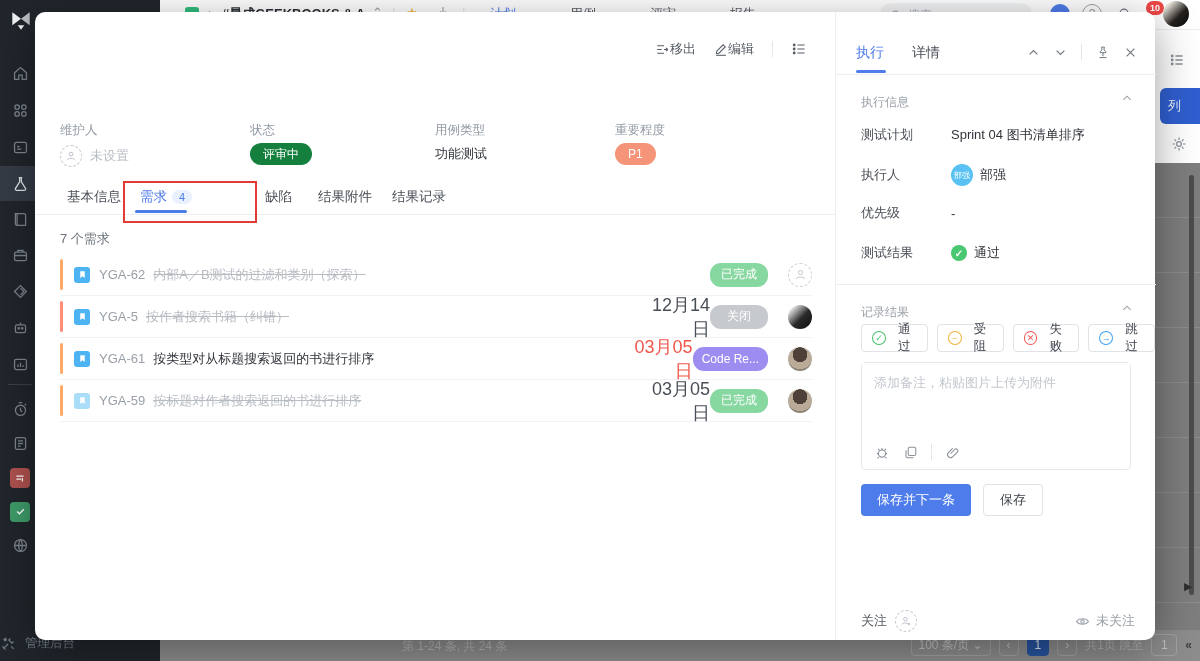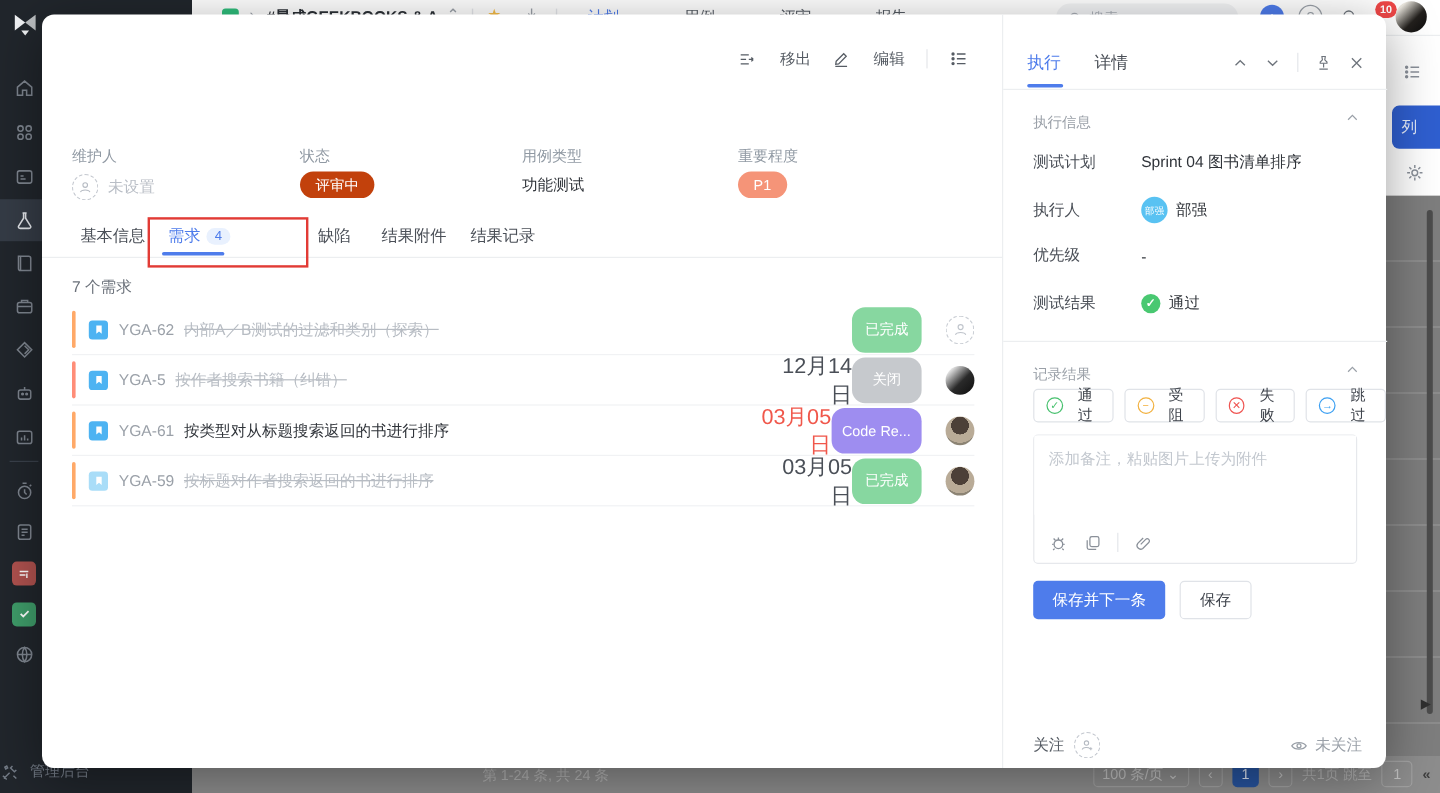--- a/index.html
+++ b/index.html
@@ -32,27 +32,27 @@
   .pgbox{height:22px;border:1px solid #a2a2a2;border-radius:4px;display:flex;align-items:center;justify-content:center;color:#c3c3c3;padding:0 7px;background:transparent}
   .pgbox.cur{background:#27549f;border-color:#27549f;color:#dfe7f5}
   .pgrow{position:absolute;right:8px;top:4px;display:flex;align-items:center;gap:8px}
   
   .modal{left:35px;top:12px;width:1120px;height:628px;background:#fff;border-radius:10px;box-shadow:0 10px 44px rgba(0,0,0,.38);z-index:5}
   .main{position:absolute;left:0;top:0;width:800px;height:628px}
   .crumb{left:25px;top:28px;display:flex;align-items:center;gap:8px;font-size:13px;color:#8f959e}
   .crumb .cid{color:#34383e}
   .miniapp{width:16px;height:16px;border-radius:3px;background:#2fbe7c;display:flex;align-items:center;justify-content:center;color:#fff}
   .mactions{right:28px;top:28px;display:flex;align-items:center;gap:18px;color:#565c64;font-size:13px}
-  .mact{display:flex;align-items:center;gap:20px;cursor:pointer}
+  .mact{display:flex;align-items:center;gap:0;cursor:pointer}
   .vline{width:1px;height:16px;background:#e4e6ea}
   .mtitle{left:25px;top:62px;font-size:21px;font-weight:bold;color:#24292f;letter-spacing:.5px}
   .flabel{font-size:12.5px;color:#9099a3}
   .fval{font-size:13px;color:#30343a;display:flex;align-items:center;gap:8px}
   .pill{display:inline-flex;align-items:center;justify-content:center;height:22px;padding:0 13px;border-radius:12px;color:#fff;font-size:12px}
-  .pill.yellow{background:#c2410c}
+  .pill.yellow{background:#15803d}
   .pill.salmon{background:#f59478}
   .dashav{width:22px;height:22px;border-radius:50%;border:1px dashed #c6cad1;color:#b6bbc3;display:flex;align-items:center;justify-content:center}
   .muted{color:#b9bec6}
   .tabs{left:0;top:172px;width:800px;height:30px}
   .mtab{position:absolute;top:4px;font-size:13.5px;color:#4a4f57;cursor:pointer;white-space:nowrap;display:flex;align-items:center;gap:5px}
   .mtab.on{color:#4e7ceb}
   .cnt{background:#e9f1fe;color:#4e7ceb;font-size:11px;border-radius:9px;padding:1px 7px}
   .underline{position:absolute;left:100px;top:26px;width:52px;height:3px;background:#4e7ceb;border-radius:2px}
   .redbox{left:88px;top:169px;width:134px;height:42px;border:2px solid #e23b35;z-index:6}
   .mdiv{left:0;top:202px;width:800px;height:1px;background:#eceef0}
@@ -61,21 +61,21 @@
   .rrow{position:relative;height:42px;display:flex;align-items:center;border-bottom:1px solid #f1f2f4;padding-left:14px;cursor:pointer}
   .rbar{position:absolute;left:0;top:5px;bottom:5px;width:3px;border-radius:2px}
   .bar-orange{background:#ffa968}.bar-red{background:#ff8d78}
   .bmk{width:16px;height:16px;border-radius:3px;background:#4db3f2;display:flex;align-items:center;justify-content:center;margin-right:9px;flex:none}
   .bmk.faded{background:#a9ddf8}
   .rid{color:#9aa0a8;font-size:13px;margin-right:8px;flex:none}
   .rtitle{font-size:13px;color:#30343a;flex:1;overflow:hidden;white-space:nowrap;text-overflow:ellipsis}
   .rtitle.strike{color:#b7bcc3;text-decoration:line-through}
   .rdate{width:62px;text-align:right;font-size:18px;color:#4a4f57;flex:none}
   .rdate.red{color:#f0574b}
-  .rbadge{min-width:58px;height:38px;border-radius:11px;color:#fff;font-size:12px;display:flex;align-items:center;justify-content:center;padding:0 9px;margin-right:20px;flex:none}
+  .rbadge{min-width:58px;height:24px;border-radius:11px;color:#fff;font-size:12px;display:flex;align-items:center;justify-content:center;padding:0 9px;margin-right:20px;flex:none}
   .b-green{background:#87d7a0}.b-gray{background:#c6c9cd}.b-purple{background:#9e8df0}
   .rav{width:24px;height:24px;border-radius:50%;flex:none}
   .rav.empty{border:1px dashed #ccd0d6;color:#c0c5cc;display:flex;align-items:center;justify-content:center;background:#fff}
   .ph1{background:linear-gradient(135deg,#e6e6e6 15%,#2a2a2a 55%,#0e0e0e)}
   .ph2{background:radial-gradient(circle at 50% 32%,#4c4038 0 36%,#b9ab97 37% 70%,#8c8474 71%)}
   
   .panel{position:absolute;left:800px;top:0;width:320px;height:628px;border-left:1px solid #eceef0}
   .ptab{position:absolute;top:32px;font-size:14px;color:#4a4f57;cursor:pointer}
   .ptab.on{color:#4e7ceb}
   .punder{position:absolute;left:20px;top:58px;width:30px;height:3px;background:#4e7ceb;border-radius:2px}

